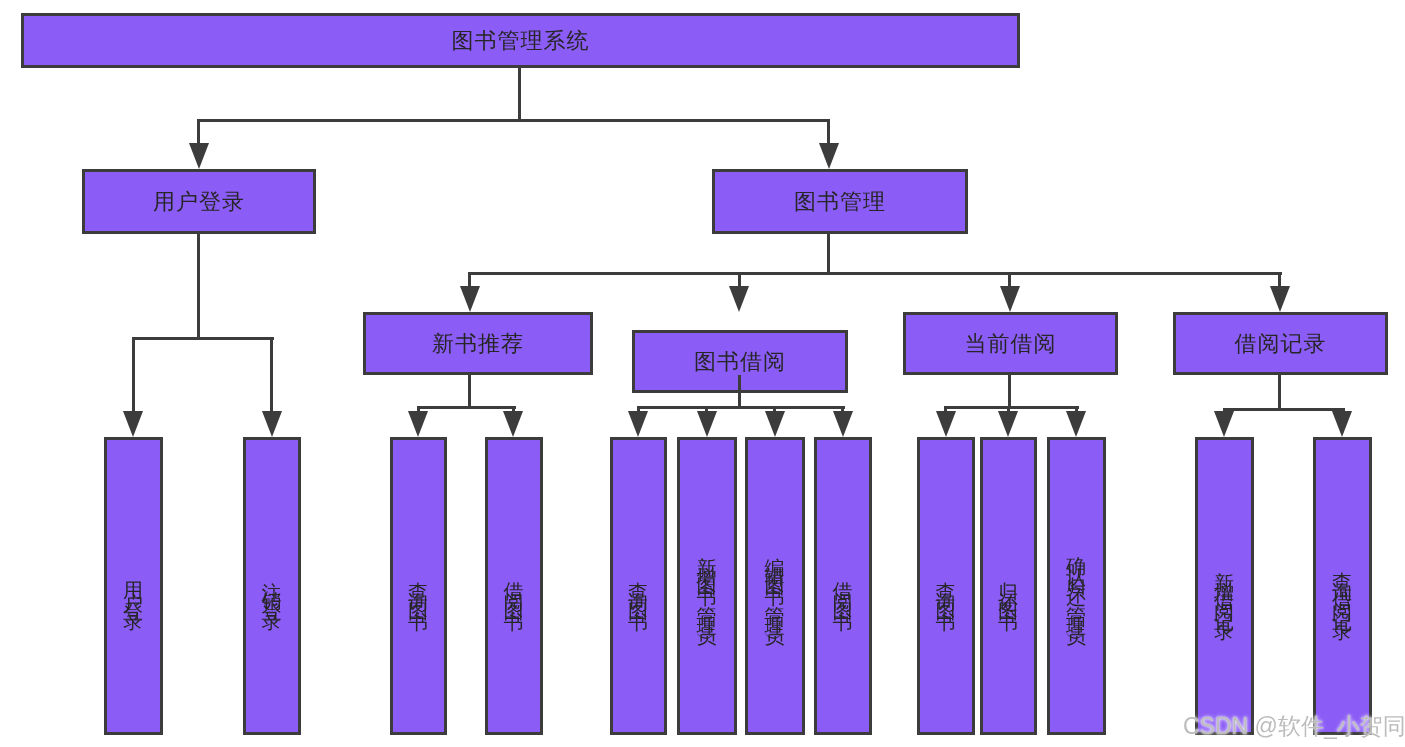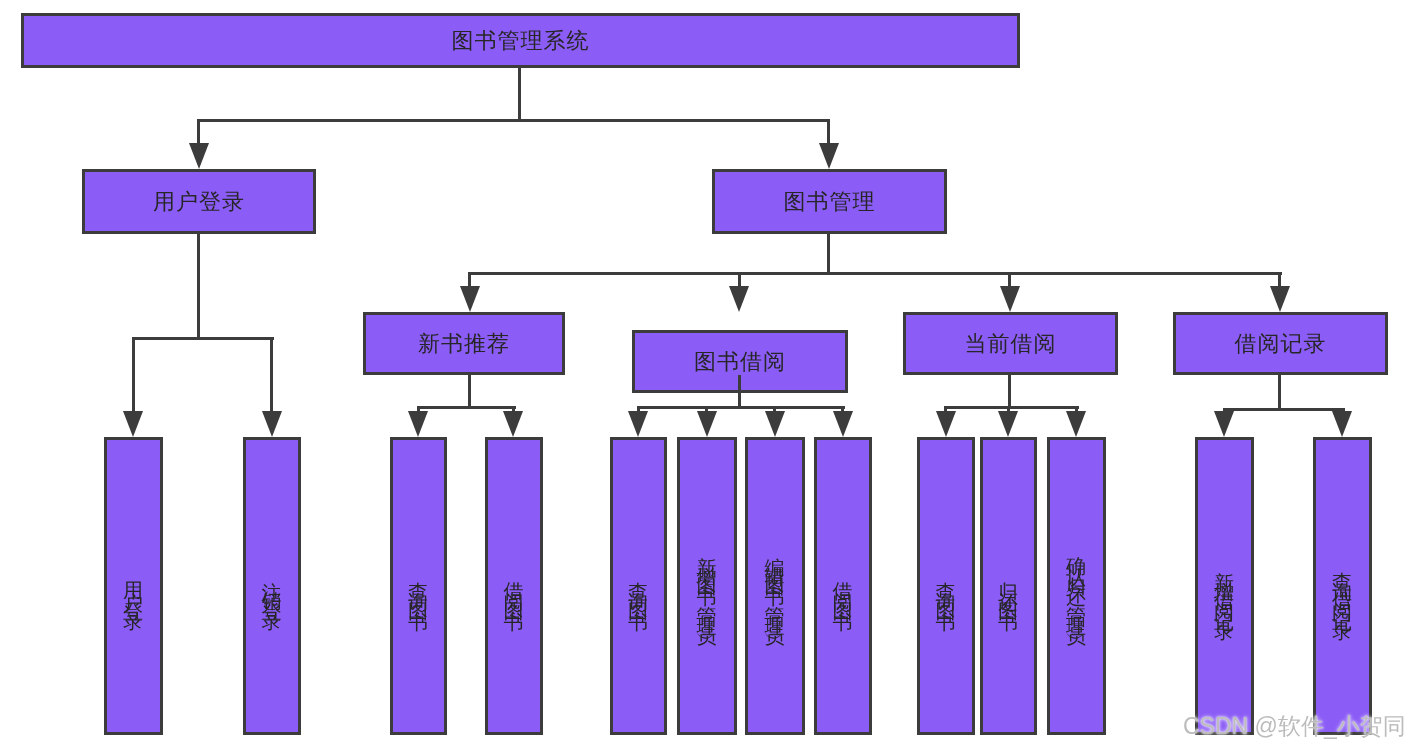--- a/index.html
+++ b/index.html
@@ -44,25 +44,25 @@
 
 <div class="stage">
 
   <div class="box hbox" style="left:21px;top:13px;width:999px;height:55px">
     <span>图书管理系统</span>
   </div>
 
   <div class="box hbox" style="left:82px;top:169px;width:234px;height:65px">
     <span>用户登录</span>
   </div>
-  <div class="box hbox" style="left:712px;top:169px;width:235px;height:65px">
+  <div class="box hbox" style="left:712px;top:169px;width:256px;height:65px">
     <span>图书管理</span>
   </div>
 
-  <div class="box hbox" style="left:363px;top:312px;width:202px;height:63px">
+  <div class="box hbox" style="left:363px;top:312px;width:230px;height:63px">
     <span>新书推荐</span>
   </div>
   <div class="box hbox" style="left:632px;top:330px;width:216px;height:63px">
     <span>图书借阅</span>
   </div>
   <div class="box hbox" style="left:903px;top:312px;width:215px;height:63px">
     <span>当前借阅</span>
   </div>
   <div class="box hbox" style="left:1173px;top:312px;width:215px;height:63px">
     <span>借阅记录</span>

